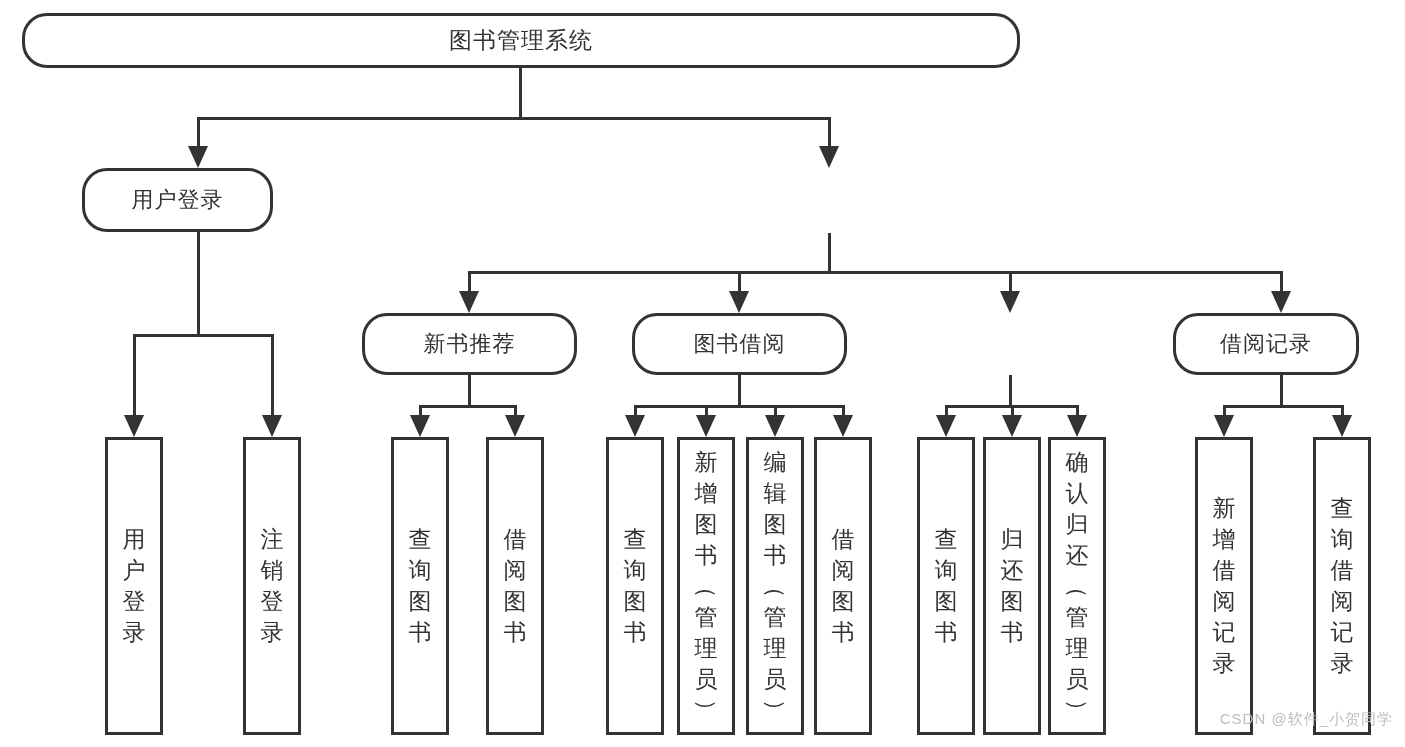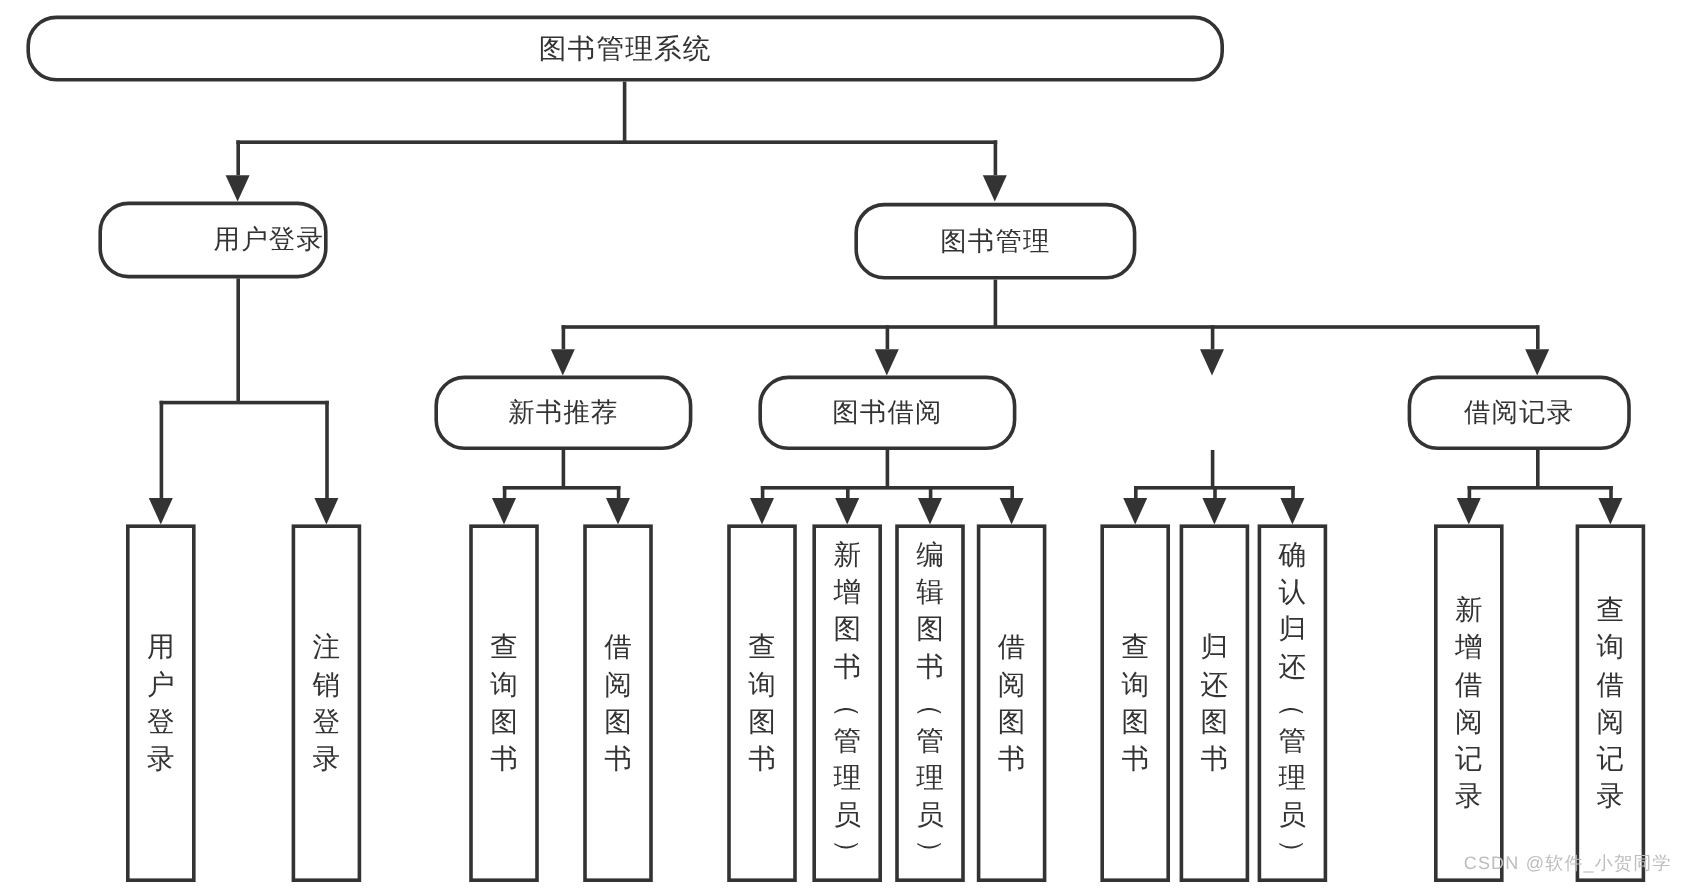--- a/index.html
+++ b/index.html
@@ -63,25 +63,22 @@
     <span>图书管理系统</span>
   </div>
 
   <div class="line" style="left:519px; top:68px; width:3px; height:51px;"></div>
   <div class="line" style="left:197px; top:117px; width:634px; height:3px;"></div>
   <div class="line" style="left:197px; top:117px; width:3px; height:29px;"></div>
   <div class="line" style="left:828px; top:117px; width:3px; height:29px;"></div>
   <div class="arrow" style="left:188px; top:146px;"></div>
   <div class="arrow" style="left:819px; top:146px;"></div>
 
-  <div class="node h-node" style="left:82px; top:168px; width:191px; height:64px;justify-content:flex-end;">
+  <div class="node h-node" style="left:82px; top:168px; width:191px; height:64px;">
     <span>用户登录</span>
-  </div>
-  <div class="node h-node" style="left:712px; top:169px; width:235px; height:64px;">
-    <span>图书管理</span>
   </div>
 
   <div class="line" style="left:197px; top:232px; width:3px; height:104px;"></div>
   <div class="line" style="left:133px; top:334px; width:141px; height:3px;"></div>
   <div class="line" style="left:133px; top:334px; width:3px; height:81px;"></div>
   <div class="line" style="left:271px; top:334px; width:3px; height:81px;"></div>
   <div class="arrow" style="left:124px; top:415px;"></div>
   <div class="arrow" style="left:262px; top:415px;"></div>
 
   <div class="line" style="left:828px; top:233px; width:3px; height:40px;"></div>

